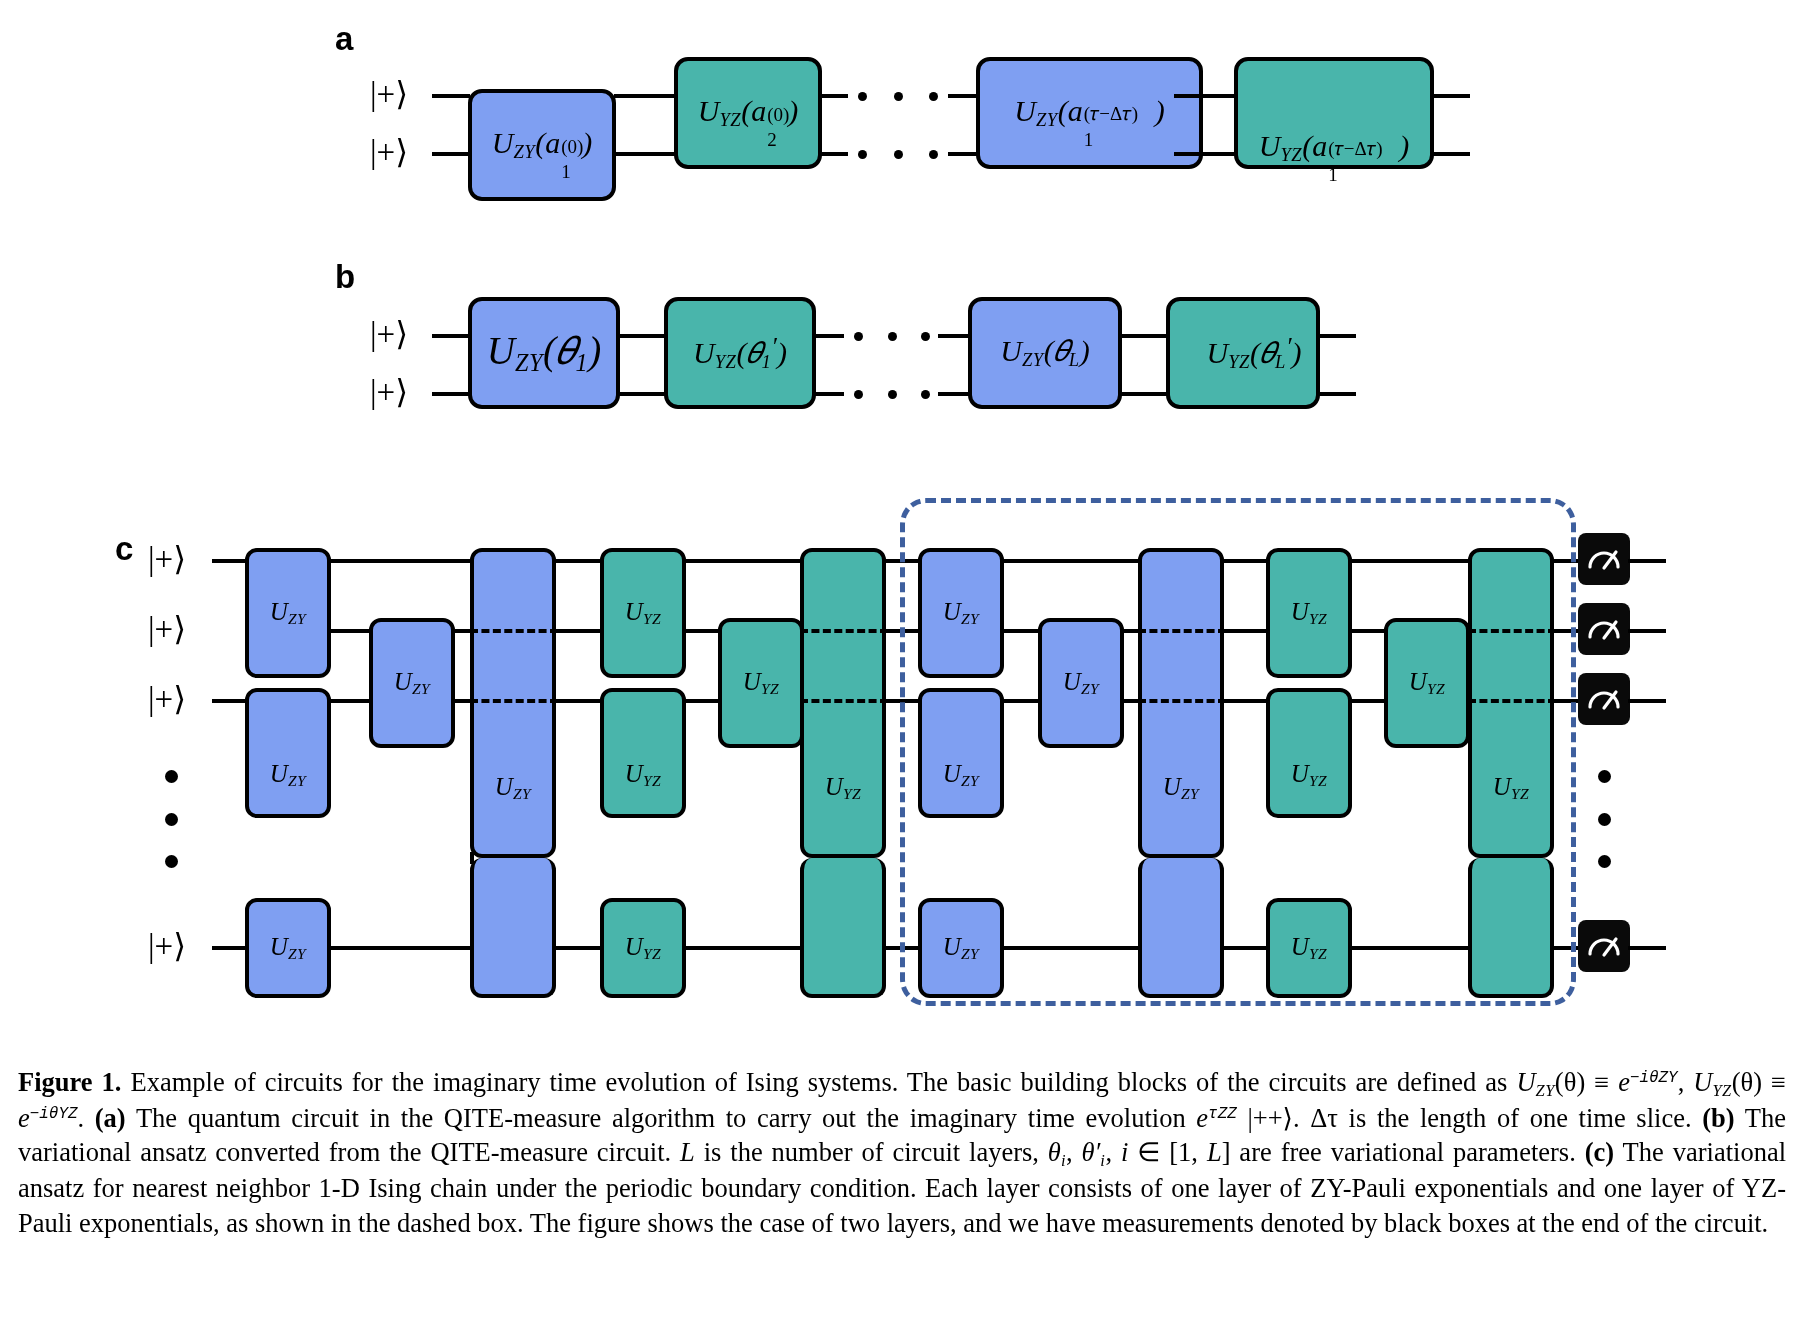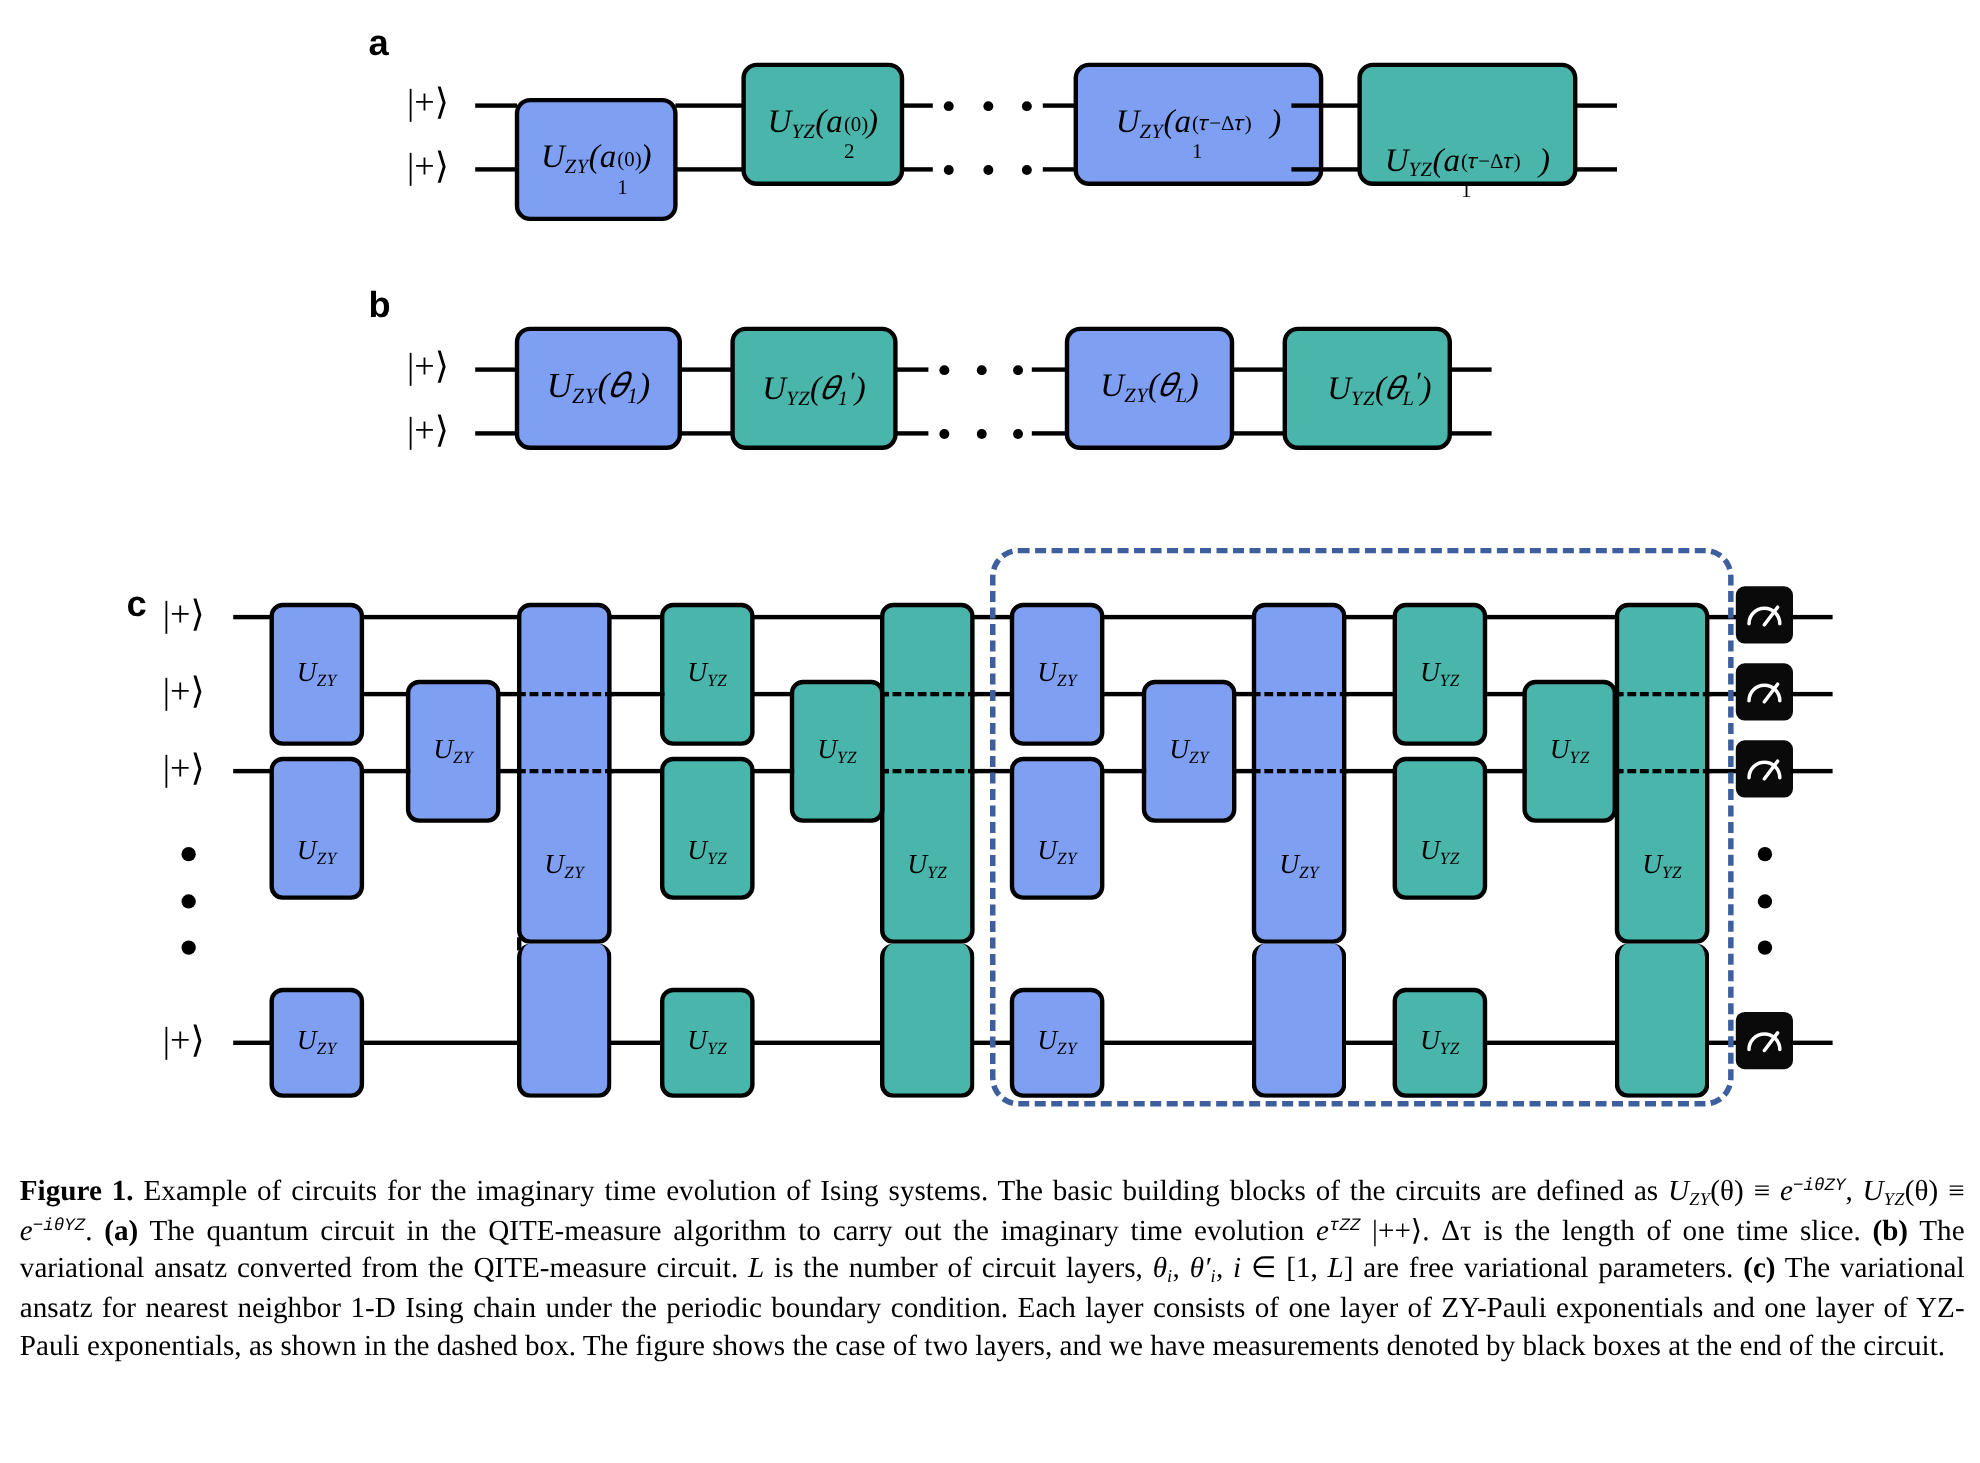--- a/index.html
+++ b/index.html
@@ -105,21 +105,21 @@
 
   <div class="panel-letter" style="left:335px;top:258px;">b</div>
 
   <div class="ket" style="left:370px;top:318px;">|+⟩</div>
   <div class="ket" style="left:370px;top:376px;">|+⟩</div>
 
   <div class="wire" style="left:432px;top:334px;width:38px;"></div>
   <div class="wire" style="left:432px;top:392px;width:38px;"></div>
 
   <div class="gate blue" style="left:468px;top:297px;width:152px;height:112px;">
-    <span class="glabel" style="font-size:32px;">
+    <span class="glabel" style="font-size:39px;">
       U<span class="sub">ZY</span>(𝜃<span class="sub">1</span>)
     </span>
   </div>
 
   <div class="wire" style="left:618px;top:334px;width:48px;"></div>
   <div class="wire" style="left:618px;top:392px;width:48px;"></div>
 
   <div class="gate teal" style="left:664px;top:297px;width:152px;height:112px;">
     <span class="glabel" style="font-size:30px;">
       U<span class="sub">YZ</span>(𝜃<span class="sub">1</span><span style="font-size:0.85em;vertical-align:0.30em;">′</span>)

